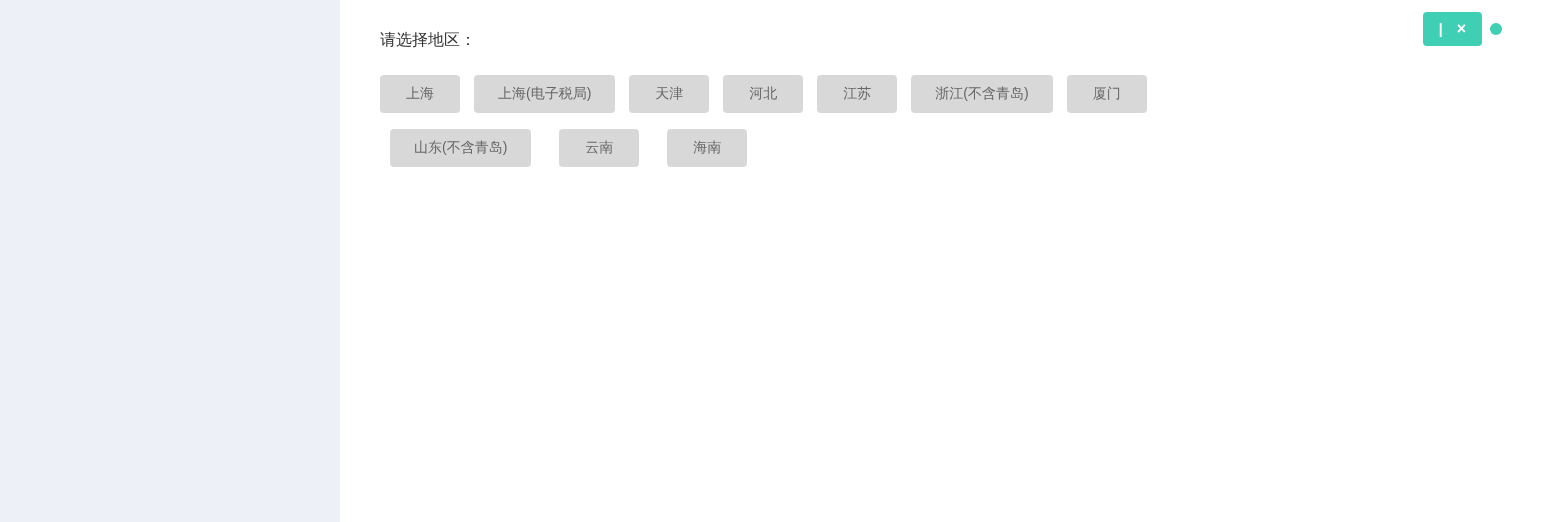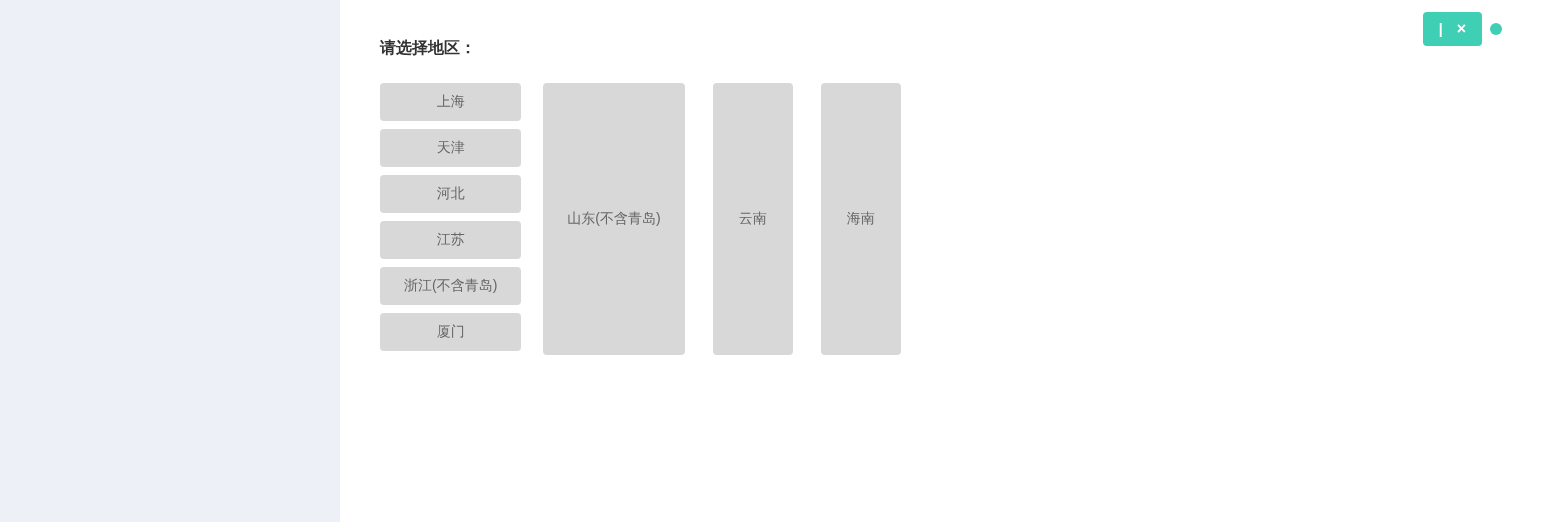--- a/index.html
+++ b/index.html
@@ -33,22 +33,21 @@
       right: 0;
       bottom: 0;
       background: #ffffff;
       padding: 30px 40px;
     }
 
     .page-title {
       font-size: 16px;
       color: #333;
       margin-bottom: 24px;
-      font-weight: bold;
-      margin-top: 8px;
+      font-weight: normal;
     }
 
     .region-buttons {
       display: flex;
       flex-wrap: wrap;
       gap: 12px;
     }
 
     .region-btn {
       background: #d8d8d8;
@@ -101,43 +100,43 @@
     .tooltip-dot {
       width: 12px;
       height: 12px;
       background: #3ecfb5;
       border-radius: 50%;
       flex-shrink: 0;
     }
 
     .row1 {
       display: flex;
-      gap: 8px;
+      gap: 14px;
       margin-bottom: 4px;
-      flex-direction: column;
     }
 
     .row2 {
       display: flex;
       gap: 28px;
       padding-left: 10px;
     }
   </style>
 </head>
 <body>
 
 <div class="left-sidebar"></div>
 
 <div class="main-content">
   <div class="page-title">请选择地区：</div>
 
   <div class="region-buttons">
     <div class="row1">
 
     <button class="region-btn">上海</button>
+        <button class="region-btn">上海(电子税局)</button>
         <button class="region-btn">天津</button>
         <button class="region-btn">河北</button>
         <button class="region-btn">江苏</button>
         <button class="region-btn">浙江(不含青岛)</button>
         <button class="region-btn">厦门</button>
       </div>
     <div class="row2">
 
     <button class="region-btn">山东(不含青岛)</button>
         <button class="region-btn">云南</button>

